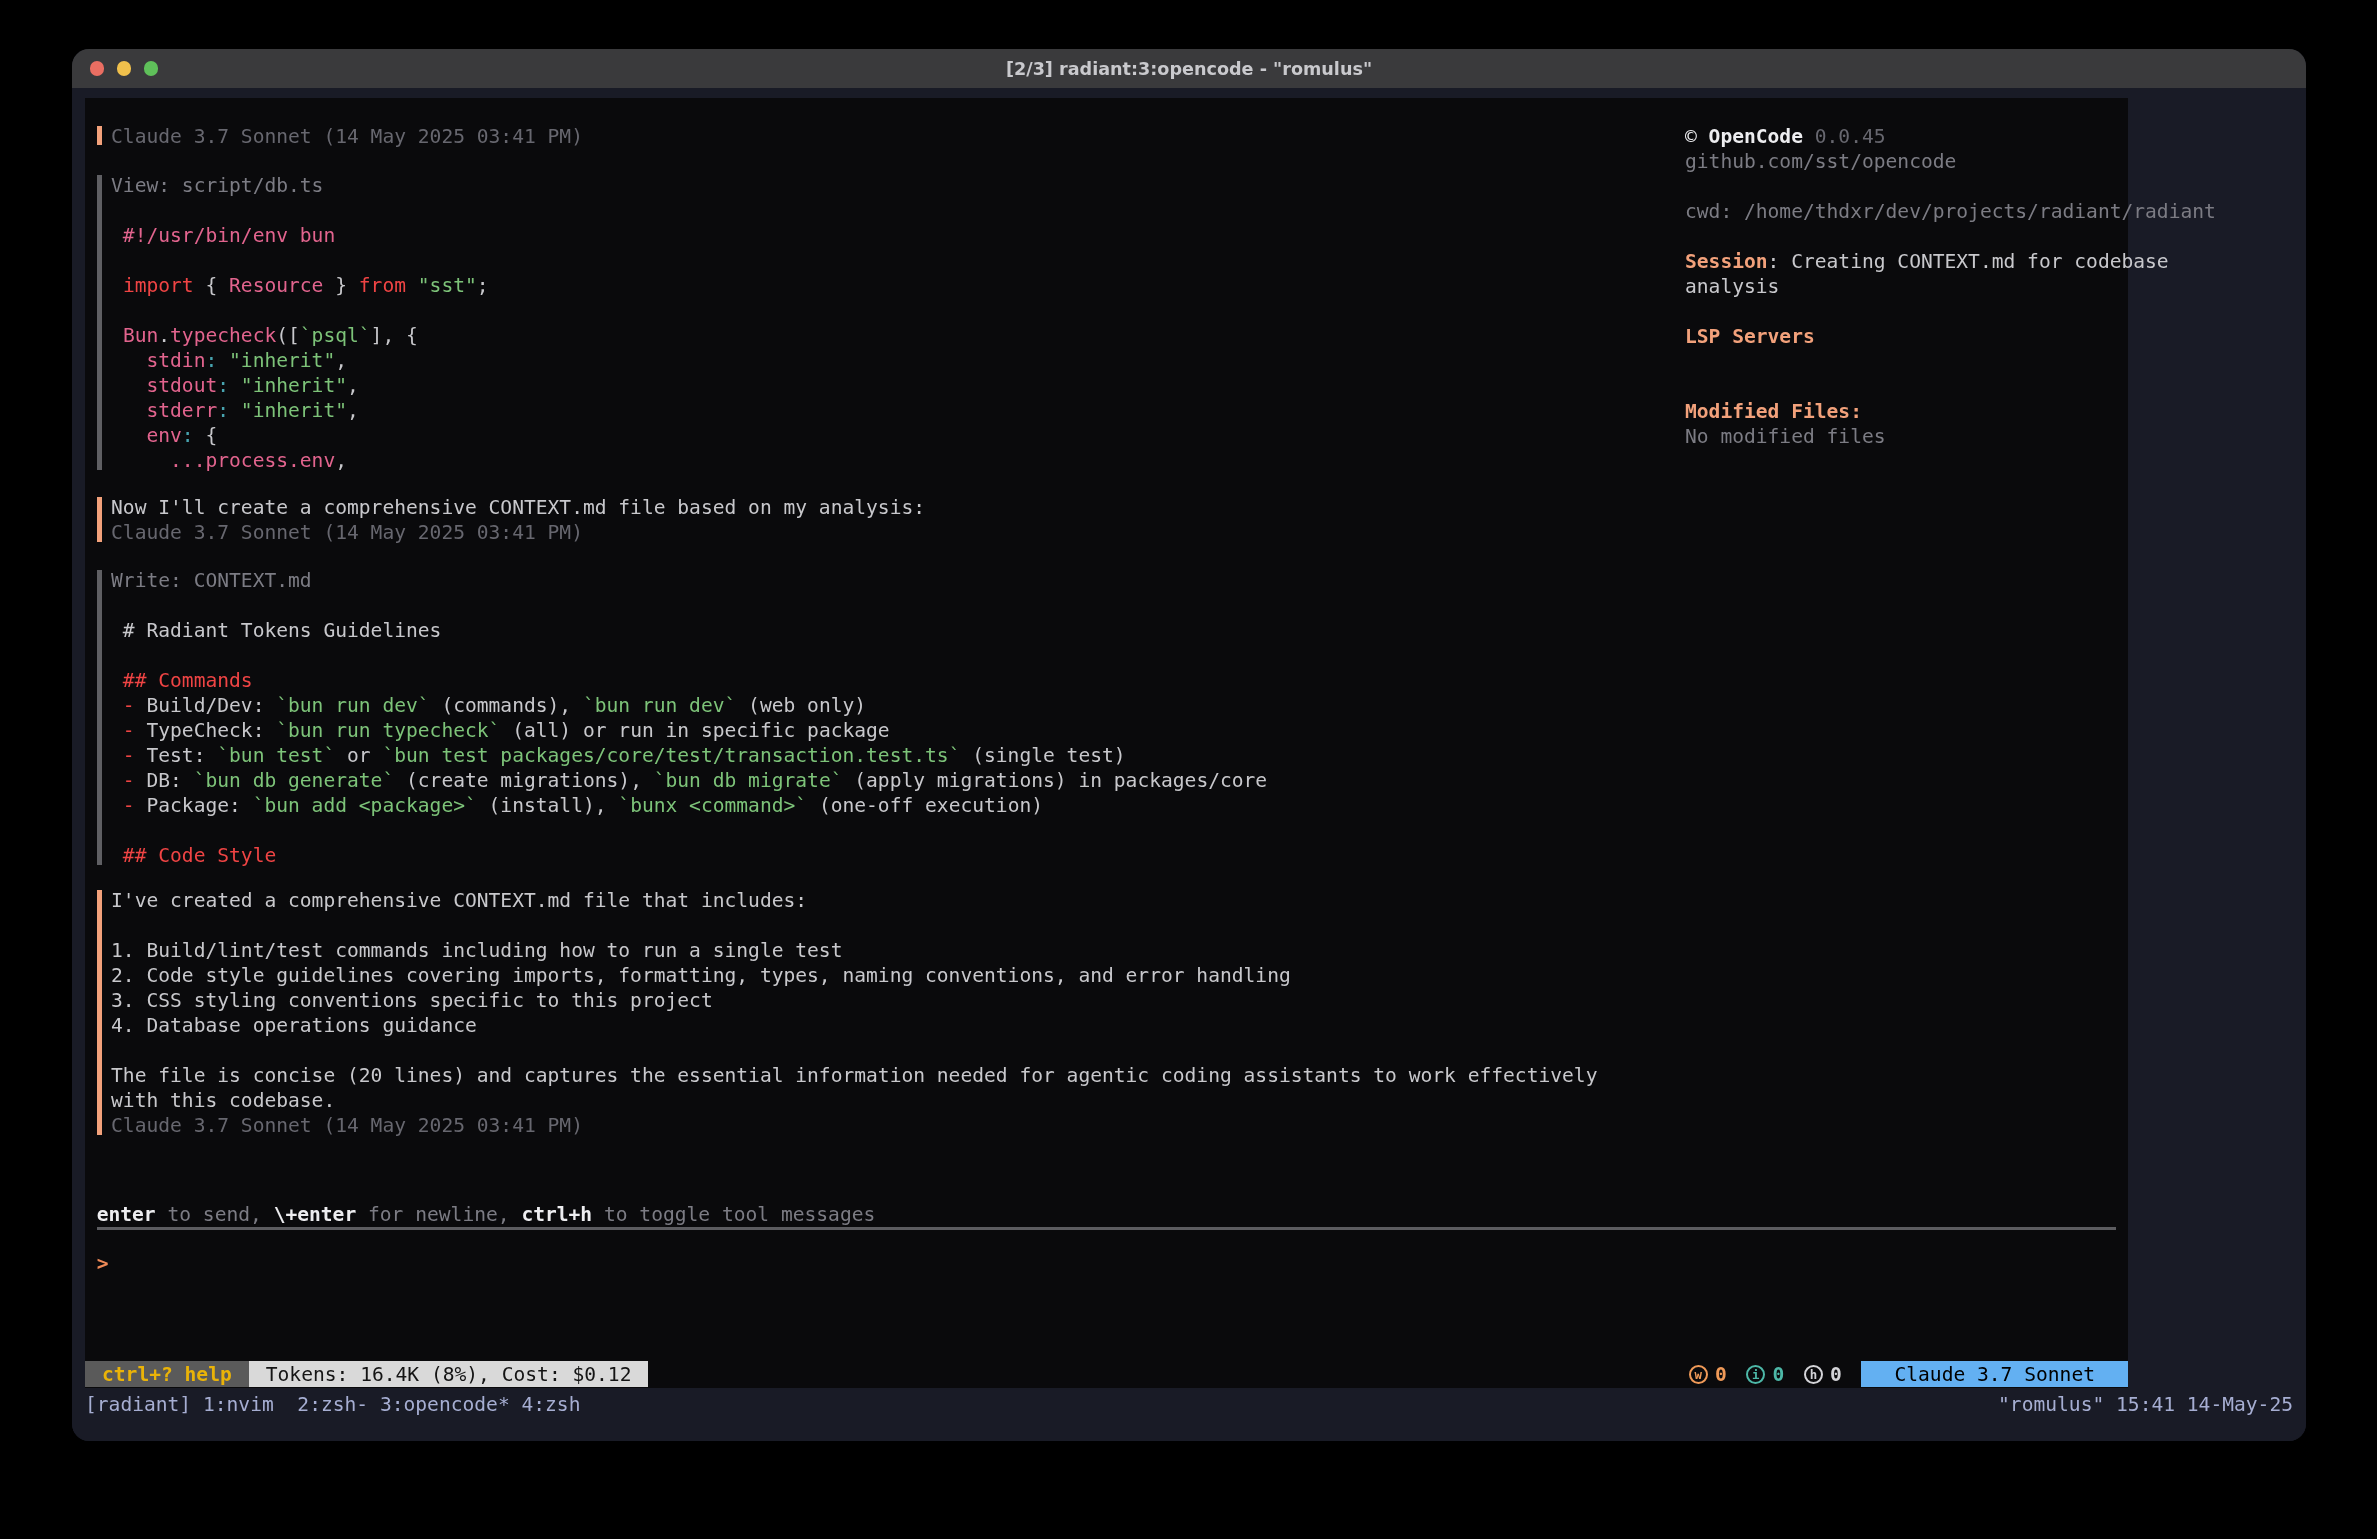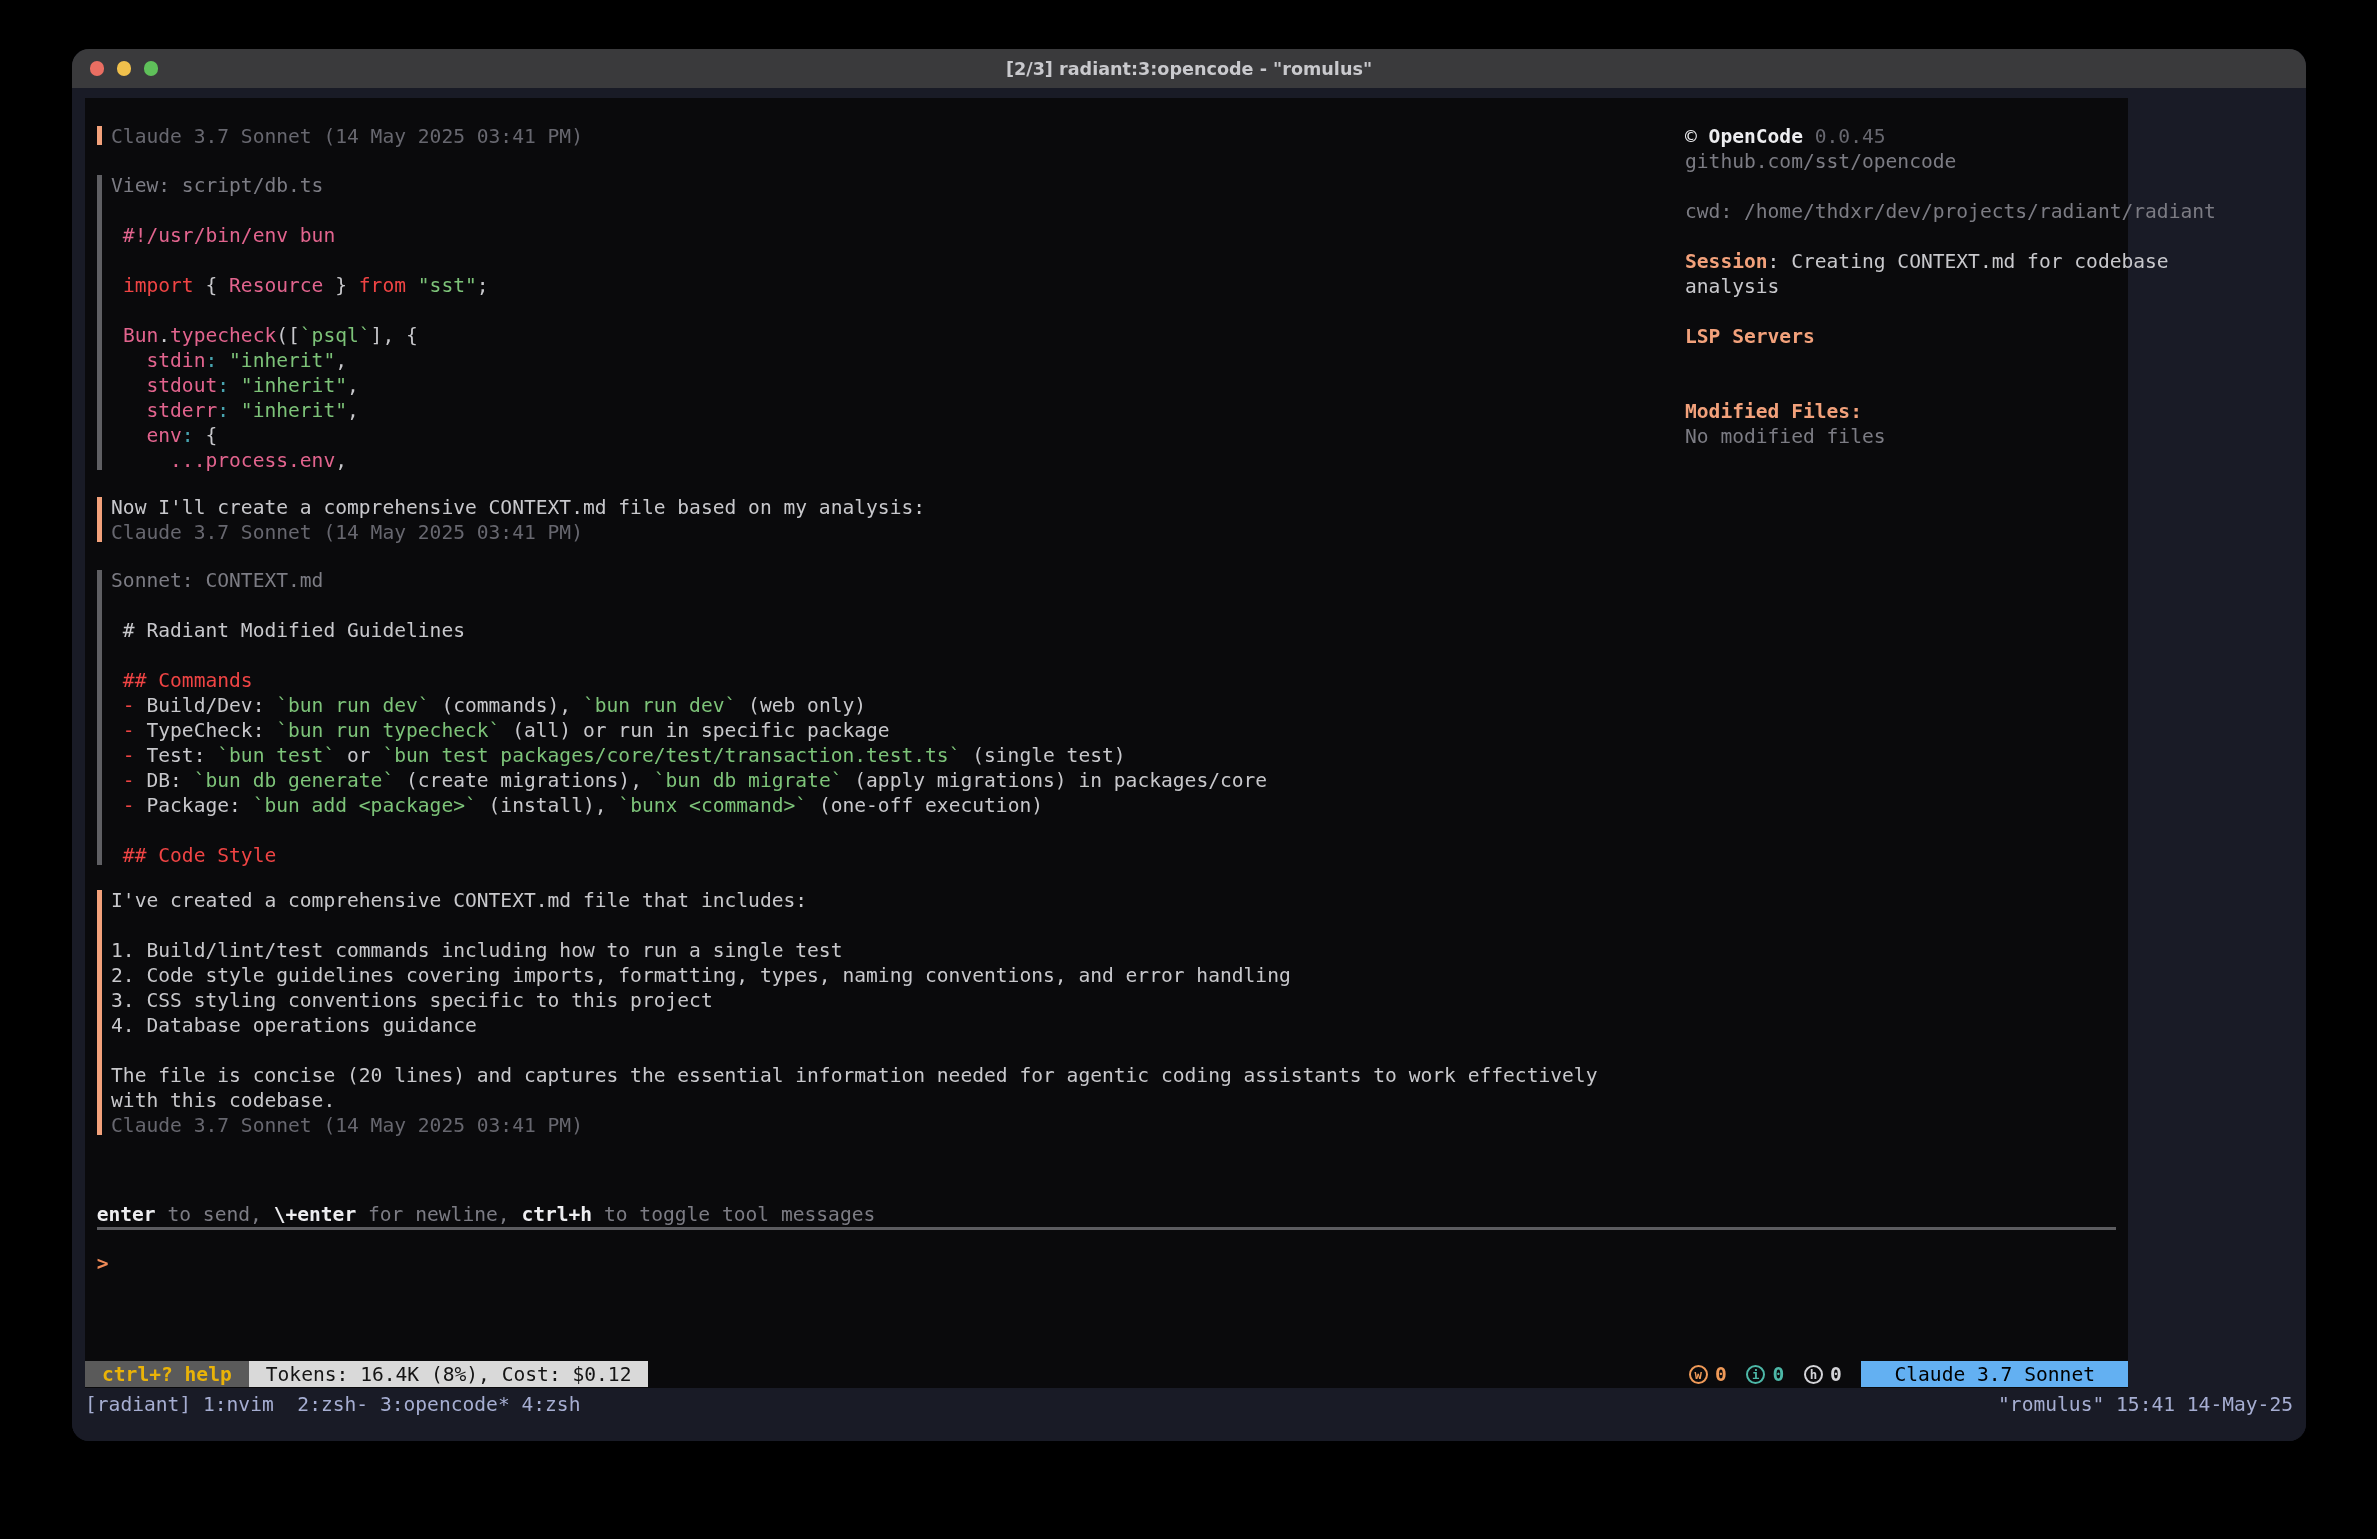--- a/index.html
+++ b/index.html
@@ -93,23 +93,23 @@
             <div class="line"><span class="c-pink">   stdout</span><span class="c-teal">:</span><span class="c-fg"> </span><span class="c-green">"inherit"</span><span class="c-fg">,</span></div>
             <div class="line"><span class="c-pink">   stderr</span><span class="c-teal">:</span><span class="c-fg"> </span><span class="c-green">"inherit"</span><span class="c-fg">,</span></div>
             <div class="line"><span class="c-pink">   env</span><span class="c-teal">:</span><span class="c-fg"> {</span></div>
             <div class="line"><span class="c-pink">     ...process.env</span><span class="c-fg">,</span></div>
           </div>
           <div class="block accent-orange" style="top: 397px;">
             <div class="line"><span class="c-fg">Now I'll create a comprehensive CONTEXT.md file based on my analysis:</span></div>
             <div class="line"><span class="c-dimmer">Claude 3.7 Sonnet (14 May 2025 03:41 PM)</span></div>
           </div>
           <div class="block accent-gray" style="top: 470px;">
-            <div class="line"><span class="c-dim">Sonnet: CONTEXT.md</span></div>
+            <div class="line"><span class="c-dim">Write: CONTEXT.md</span></div>
             <div class="line"></div>
-            <div class="line"><span class="c-fg"> # Radiant Modified Guidelines</span></div>
+            <div class="line"><span class="c-fg"> # Radiant Tokens Guidelines</span></div>
             <div class="line"></div>
             <div class="line"><span class="c-blue"> ## Commands</span></div>
             <div class="line"><span class="c-blue"> - </span><span class="c-fg">Build/Dev: </span><span class="c-green">`bun run dev`</span><span class="c-fg"> (commands), </span><span class="c-green">`bun run dev`</span><span class="c-fg"> (web only)</span></div>
             <div class="line"><span class="c-blue"> - </span><span class="c-fg">TypeCheck: </span><span class="c-green">`bun run typecheck`</span><span class="c-fg"> (all) or run in specific package</span></div>
             <div class="line"><span class="c-blue"> - </span><span class="c-fg">Test: </span><span class="c-green">`bun test`</span><span class="c-fg"> or </span><span class="c-green">`bun test packages/core/test/transaction.test.ts`</span><span class="c-fg"> (single test)</span></div>
             <div class="line"><span class="c-blue"> - </span><span class="c-fg">DB: </span><span class="c-green">`bun db generate`</span><span class="c-fg"> (create migrations), </span><span class="c-green">`bun db migrate`</span><span class="c-fg"> (apply migrations) in packages/core</span></div>
             <div class="line"><span class="c-blue"> - </span><span class="c-fg">Package: </span><span class="c-green">`bun add &lt;package&gt;`</span><span class="c-fg"> (install), </span><span class="c-green">`bunx &lt;command&gt;`</span><span class="c-fg"> (one-off execution)</span></div>
             <div class="line"></div>
             <div class="line"><span class="c-blue"> ## Code Style</span></div>
           </div>

